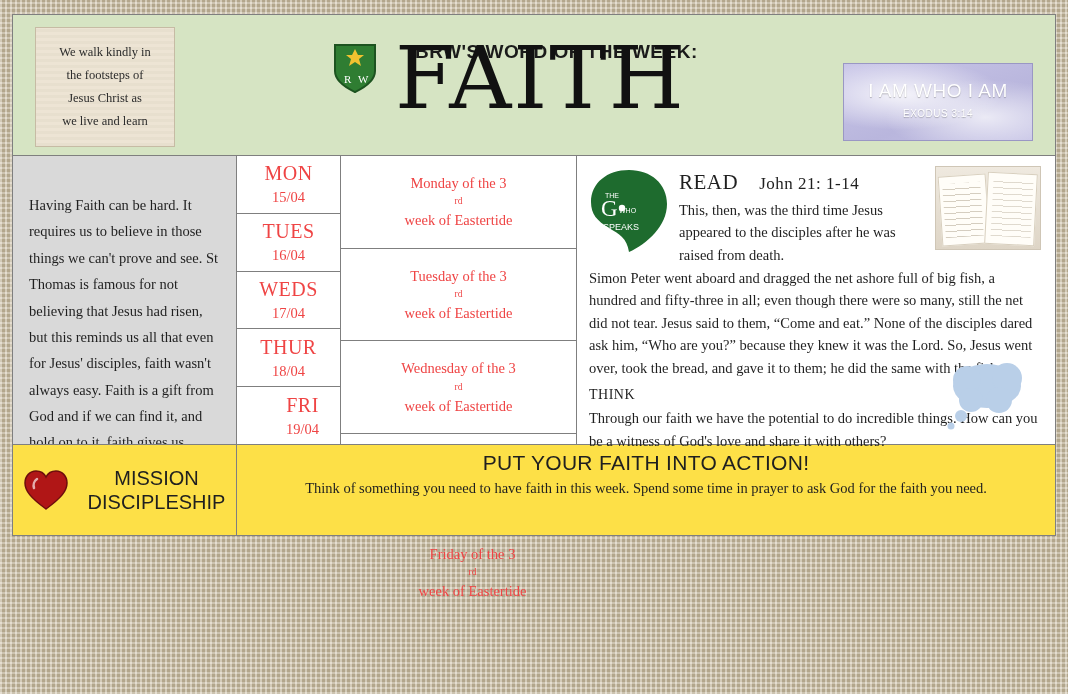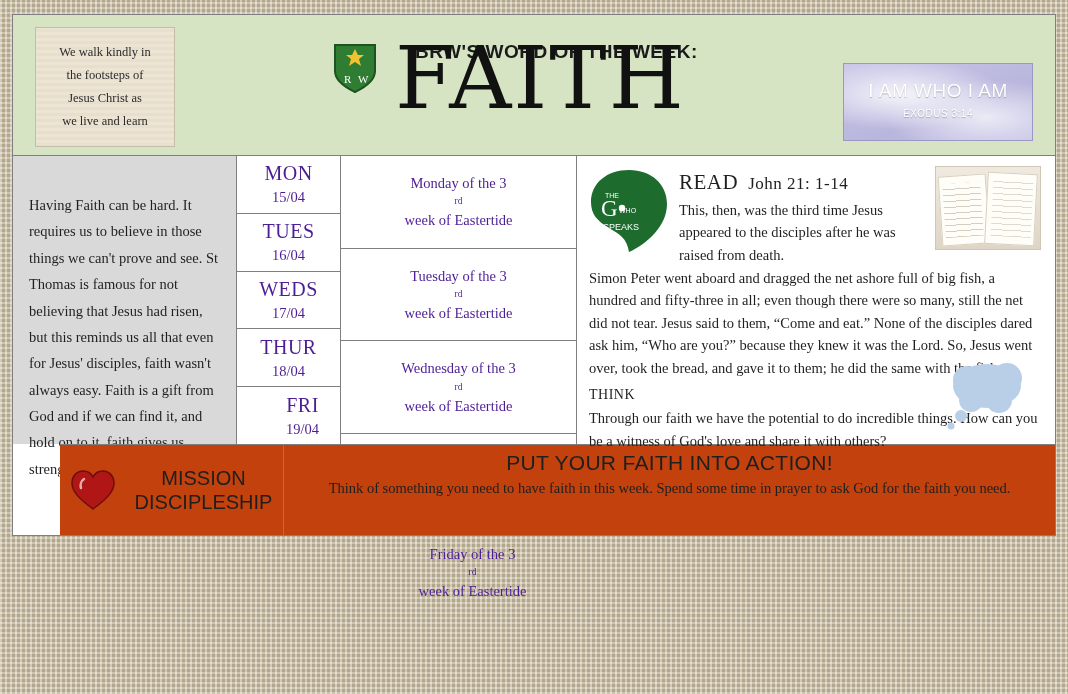--- a/index.html
+++ b/index.html
@@ -161,21 +161,21 @@
   }
   .day-cell, .lit-cell {
     flex: 1 1 0;
     border-bottom: 1px solid #7f7f7f;
     box-sizing: border-box;
     display: flex;
     flex-direction: column;
     align-items: center;
     justify-content: center;
     text-align: center;
-    color: #4c1d95;
+    color: #ef4444;
   }
   .day-cell:last-child, .lit-cell:last-child { border-bottom: none; margin-left: 28px; }
   .day-name { font-size: 20px; letter-spacing: 0.5px; }
   .day-date { font-size: 14.5px; margin-top: 4px; }
   .lit-cell { font-size: 14.5px; line-height: 1.55; padding: 16px 10px; }
   .lit-cell sup { font-size: 9.5px; }
 
   .right-col {
     flex: 1 1 auto;
     box-sizing: border-box;
@@ -189,21 +189,21 @@
     float: left;
     width: 80px;
     height: 86px;
     margin: 2px 10px 2px 0;
     position: relative;
   }
   .read-head {
     font-size: 21px;
     letter-spacing: 0.5px;
   }
-  .read-head .ref { font-size: 17px; margin-left: 10px; }
+  .read-head .ref { font-size: 17px; margin-left: 21px; }
   .bible-img {
     float: right;
     width: 106px;
     height: 84px;
     margin: 0 0 4px 8px;
     background: linear-gradient(180deg,#efe9df 0%,#ded5c6 100%);
     border: 1px solid #cfc6b6;
     box-sizing: border-box;
     position: relative;
     overflow: hidden;
@@ -239,22 +239,21 @@
     width: 96px;
     height: 76px;
   }
 
   
   .footer {
     display: flex;
     height: 90px;
     flex: 0 0 90px;
     border-top: 1px solid #7f7f7f;
-    background: #c2410c;
-    margin-left: 47px;
+    background: #fde047;
   }
   .mission {
     width: 224px;
     flex: 0 0 224px;
     border-right: 1px solid #7f7f7f;
     box-sizing: border-box;
     display: flex;
     align-items: center;
     gap: 8px;
     padding-left: 10px;

